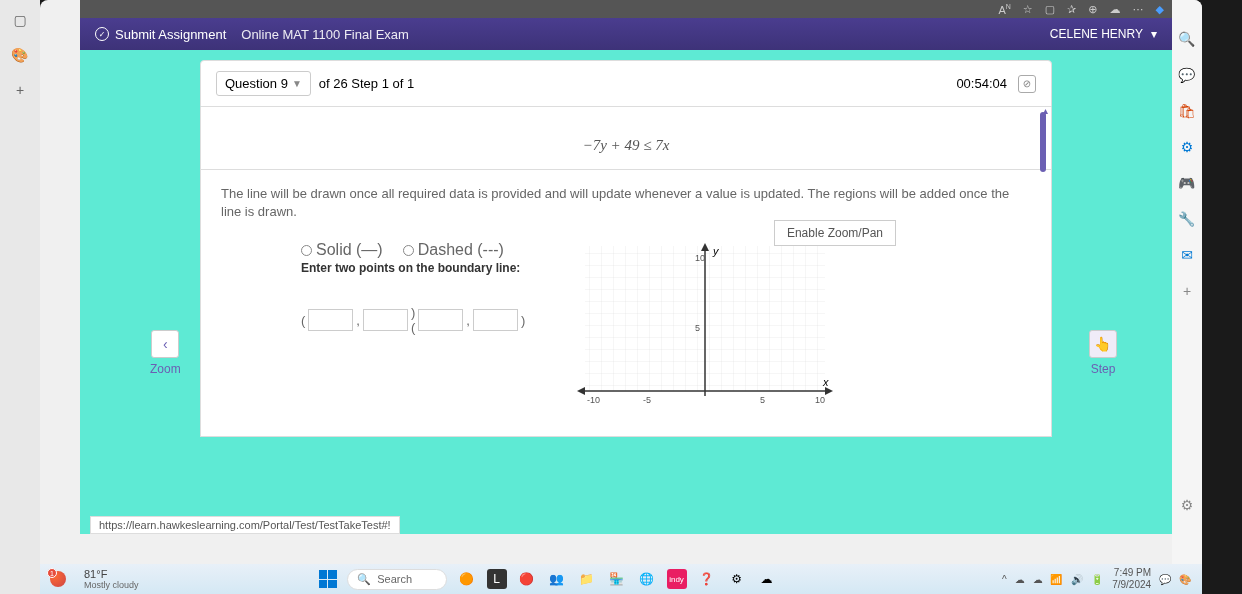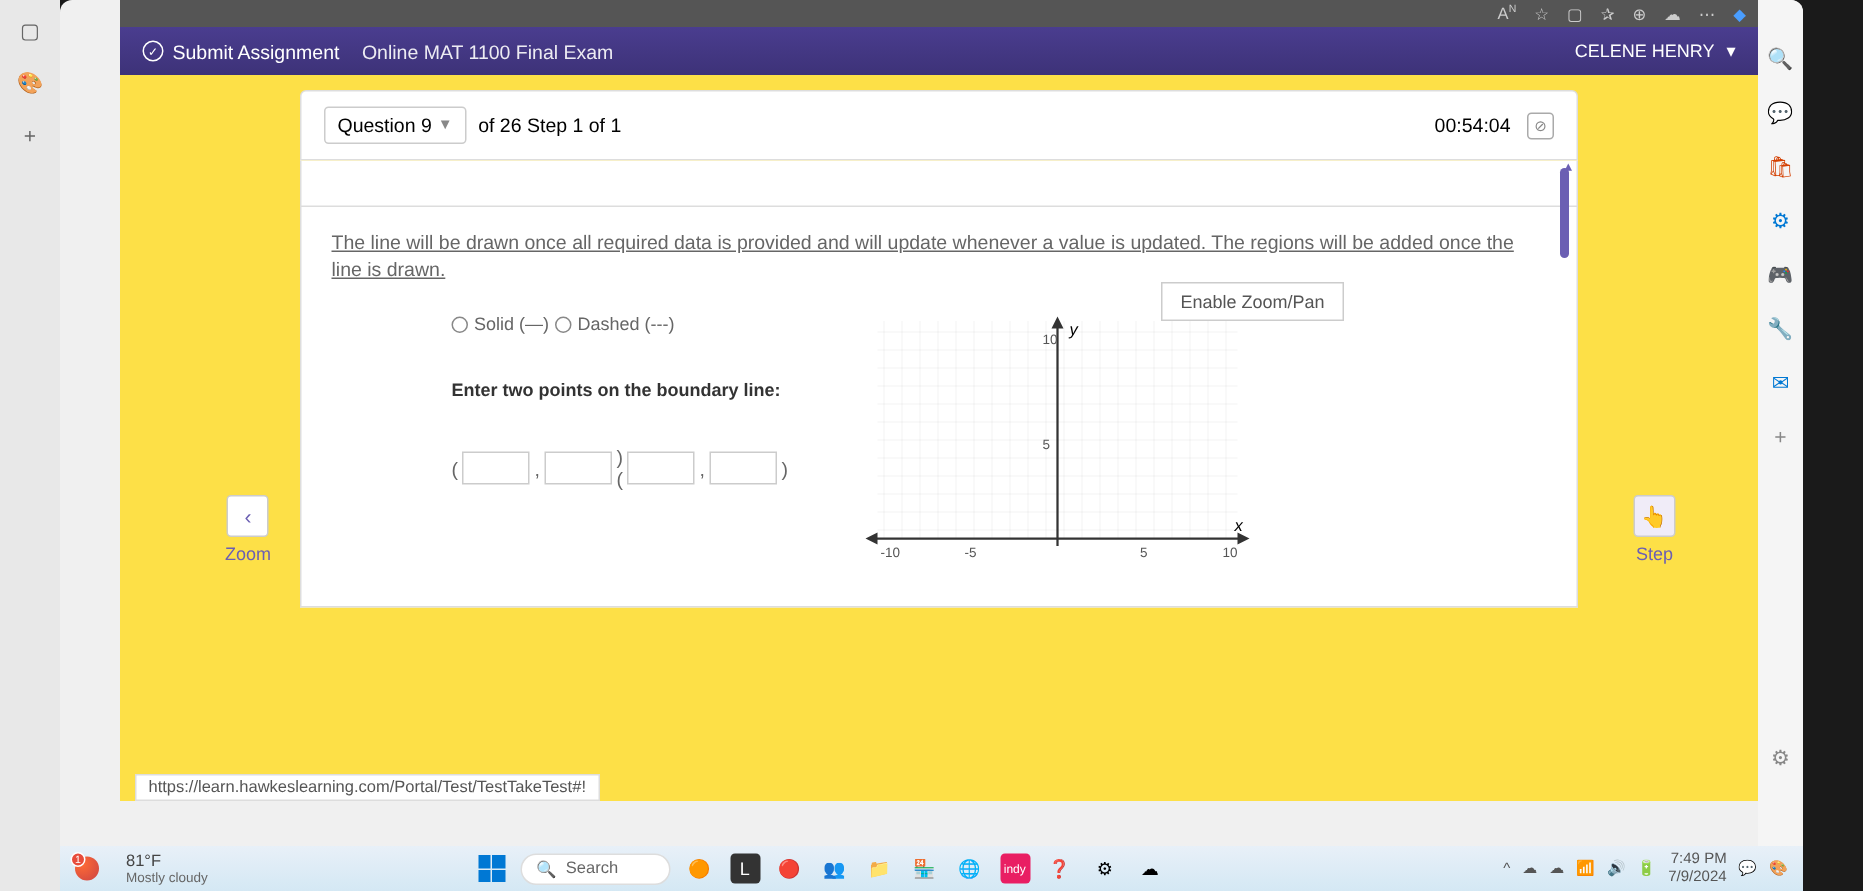--- a/index.html
+++ b/index.html
@@ -15,48 +15,48 @@
     
     .right-sidebar { position: absolute; right: 0; top: 0; width: 30px; height: 100%; background: #f5f5f5; display: flex; flex-direction: column; align-items: center; padding-top: 30px; gap: 18px; }
     .right-icon { width: 18px; height: 18px; display: flex; align-items: center; justify-content: center; font-size: 14px; }
     
     .purple-header { position: absolute; top: 18px; left: 40px; right: 30px; height: 32px; background: linear-gradient(to bottom, #4a3d8f, #3d3278); display: flex; align-items: center; padding: 0 15px; color: white; font-size: 13px; }
     .submit-btn { display: flex; align-items: center; gap: 6px; }
     .submit-icon { width: 14px; height: 14px; border: 1.5px solid white; border-radius: 50%; display: flex; align-items: center; justify-content: center; font-size: 8px; }
     .exam-title { margin-left: 15px; opacity: 0.9; }
     .user-dropdown { margin-left: auto; display: flex; align-items: center; gap: 8px; font-size: 12px; }
     
-    .content-area { position: absolute; top: 50px; left: 40px; right: 30px; bottom: 30px; background: #fde047; overflow: hidden; }
+    .content-area { position: absolute; top: 50px; left: 40px; right: 30px; bottom: 30px; background: #5eead4; overflow: hidden; }
     
     .question-header { background: white; margin: 10px 120px 0 120px; border: 1px solid #ddd; border-radius: 4px 4px 0 0; padding: 10px 15px; display: flex; align-items: center; font-size: 13px; }
     .question-dropdown { border: 1px solid #ccc; padding: 4px 8px; border-radius: 3px; margin-right: 8px; display: flex; align-items: center; gap: 4px; }
     .timer { margin-left: auto; display: flex; align-items: center; gap: 11px; }
     .timer-icon { width: 18px; height: 18px; border: 1px solid #aaa; border-radius: 3px; display: flex; align-items: center; justify-content: center; font-size: 10px; color: #888; }
     
     .question-body { background: white; margin: 0 120px; border: 1px solid #ddd; border-top: none; padding: 15px 20px; font-size: 13px; color: #555; position: relative; }
     .scroll-indicator { position: absolute; right: 5px; top: 5px; bottom: 5px; width: 6px; background: #6b5fb3; border-radius: 3px; }
     .scroll-arrow { position: absolute; right: 3px; top: -2px; color: #6b5fb3; font-size: 10px; }
     
     .inequality { text-align: center; margin-top: 15px; font-family: 'Times New Roman', serif; font-style: italic; font-size: 15px; }
     
     .answer-section { background: white; margin: 0 120px; border: 1px solid #ddd; border-top: none; }
     .answer-header { padding: 12px 20px; display: flex; align-items: center; font-size: 13px; border-bottom: 1px solid #eee; }
     .answer-label { color: #333; font-weight: 500; margin-right: 10px; }
     .points { color: #888; }
     .keypad-btn { margin-left: auto; border: 1px solid #ccc; padding: 4px 10px; border-radius: 3px; font-size: 12px; color: #6b5fb3; display: flex; align-items: center; gap: 4px; }
     
     .answer-body { padding: 15px 20px; font-size: 13px; color: #666; position: relative; }
-    .hint-text { margin-bottom: 15px; line-height: 1.4; text-decoration: underline; }
+    .hint-text { margin-bottom: 15px; line-height: 1.4; }
     
     .zoom-btn { position: absolute; right: 155px; top: 50px; border: 1px solid #ccc; padding: 5px 12px; font-size: 12px; background: white; color: #555; }
     
     .graph-controls { display: flex; gap: 40px; margin-top: 20px; }
     .controls-left { flex: 0 0 280px; padding-left: 80px; }
     .control-label { font-weight: bold; color: #333; font-size: 12px; margin-bottom: 12px; }
-    .radio-row { display: flex; gap: 4px; margin-bottom: 30px; font-size: 12px; }
+    .radio-row { display: flex; gap: 20px; margin-bottom: 2px; font-size: 16px; }
     .radio-item { display: flex; align-items: center; gap: 4px; }
     .radio-circle { width: 11px; height: 11px; border: 1px solid #888; border-radius: 50%; }
     .point-inputs { display: flex; align-items: center; gap: 3px; font-size: 13px; }
     .point-input { width: 45px; height: 22px; border: 1px solid #ccc; }
     
     .graph-area { position: relative; width: 280px; height: 180px; }
     .graph-svg { position: absolute; top: 0; left: 0; }
     
     .nav-prev { position: absolute; left: 70px; top: 280px; text-align: center; }
     .nav-next { position: absolute; right: 55px; top: 280px; text-align: center; }
@@ -134,20 +134,21 @@
       <span>of 26 Step 1 of 1</span>
       <div class="timer">
         <span>00:54:04</span>
         <span class="timer-icon">⊘</span>
       </div>
     </div>
 
     <div class="question-body">
       <span class="scroll-arrow">▴</span>
       <div class="scroll-indicator" style="height:60px"></div>
+      <div class="inequality">−7y + 49 ≤ 7x</div>
     </div>
 
     <div class="answer-section">
 
       <div class="answer-body">
         <div class="hint-text">The line will be drawn once all required data is provided and will update whenever a value is updated. The regions will be added once the line is drawn.</div>
 
         <button class="zoom-btn">Enable Zoom/Pan</button>
 
         <div class="graph-controls">

